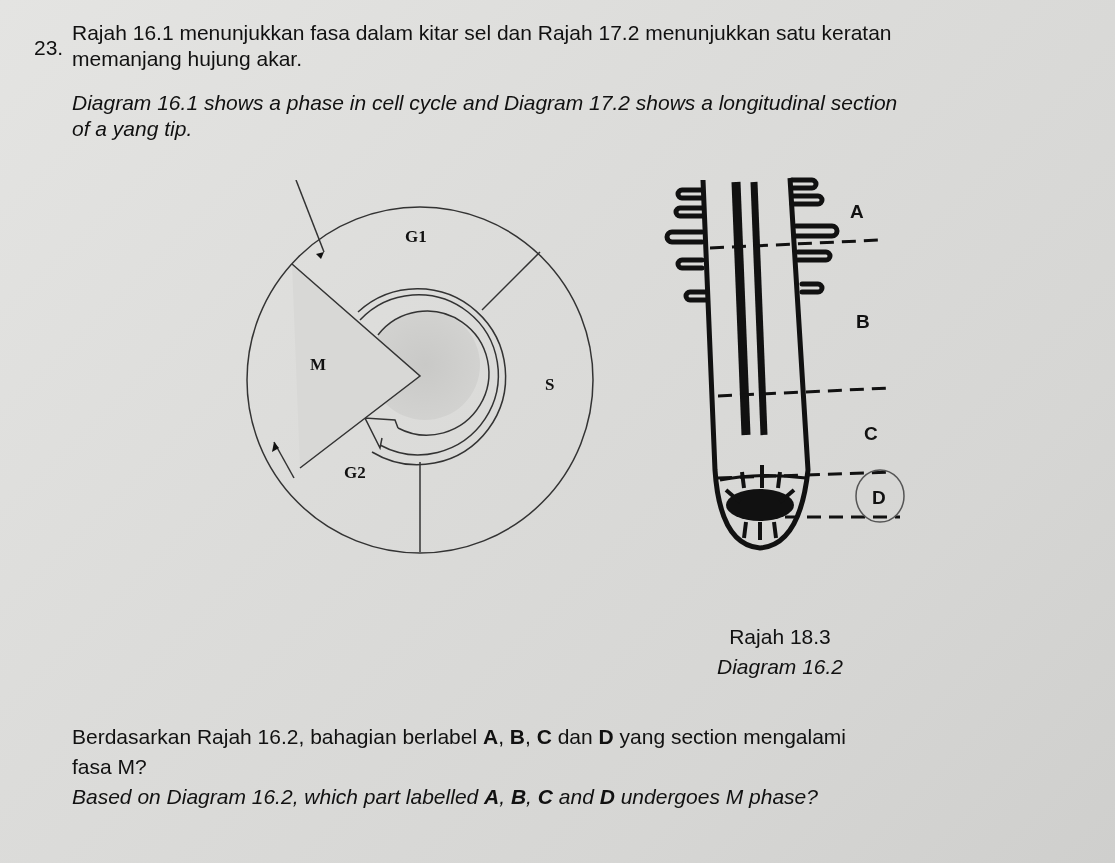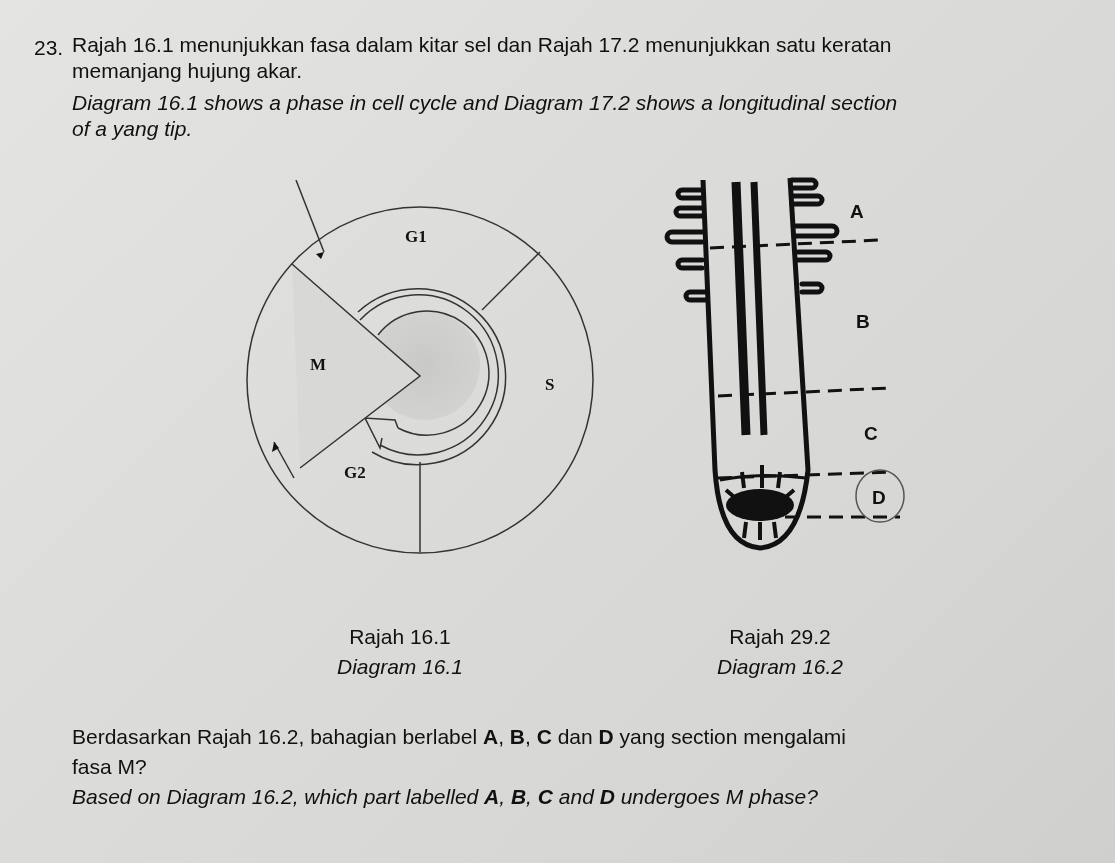--- a/index.html
+++ b/index.html
@@ -7,21 +7,21 @@
     width: 1115px; height: 863px; overflow: hidden;
     background: linear-gradient(135deg, #e4e4e2 0%, #dcdcda 40%, #d6d6d4 75%, #cfcfcd 100%);
     font-family: "Liberation Sans", sans-serif;
     color: #111;
     position: relative;
   }
   .page { position: absolute; inset: 0; }
   .qnum { position: absolute; left: 34px; top: 36px; font-size: 21px; }
   .stem { position: absolute; left: 72px; font-size: 21px; line-height: 26px; }
   .stem .it { font-style: italic; }
-  #stem-ms { top: 32px; width: 1010px; }
+  #stem-ms { top: 20px; width: 1010px; }
   #stem-en { top: 90px; width: 1010px; }
   .line { display: block; white-space: nowrap; }
 
   #diagram-161 { position: absolute; left: 220px; top: 180px; width: 400px; height: 380px; }
   #diagram-162 { position: absolute; left: 660px; top: 160px; width: 260px; height: 400px; }
 
   .cap { position: absolute; font-size: 21px; text-align: center; }
   #cap1 { left: 300px; top: 622px; width: 200px; }
   #cap2 { left: 680px; top: 622px; width: 200px; }
   .cap .ms { display: block; line-height: 30px; }
@@ -128,26 +128,22 @@
     </g>
 
     <text class="svg-label-sans" x="190" y="58">A</text>
     <text class="svg-label-sans" x="196" y="168">B</text>
     <text class="svg-label-sans" x="204" y="280">C</text>
     <text class="svg-label-sans" x="212" y="344">D</text>
 
     <ellipse cx="220" cy="336" rx="24" ry="26" fill="none" stroke="#555" stroke-width="1.5"></ellipse>
   </svg>
 
-  <div class="cap" id="cap1">
-    <span class="ms">Rajah 16.1</span>
-    <span class="en">Diagram 16.1</span>
-  </div>
   <div class="cap" id="cap2">
-    <span class="ms">Rajah 29.2</span>
+    <span class="ms">Rajah 18.3</span>
     <span class="en">Diagram 16.2</span>
   </div>
 
   <div id="question">
     <div class="ms">
       <span>Berdasarkan Rajah 16.2, bahagian berlabel </span><b>A</b><span>, </span><b>B</b><span>, </span><b>C</b><span> dan </span><b>D</b><span> yang section mengalami</span>
       <br><span>fasa M?</span>
     </div>
     <div class="en">
       <span>Based on Diagram 16.2, which part labelled </span><b>A</b><span>, </span><b>B</b><span>, </span><b>C</b><span> and </span><b>D</b><span> undergoes M phase?</span>

